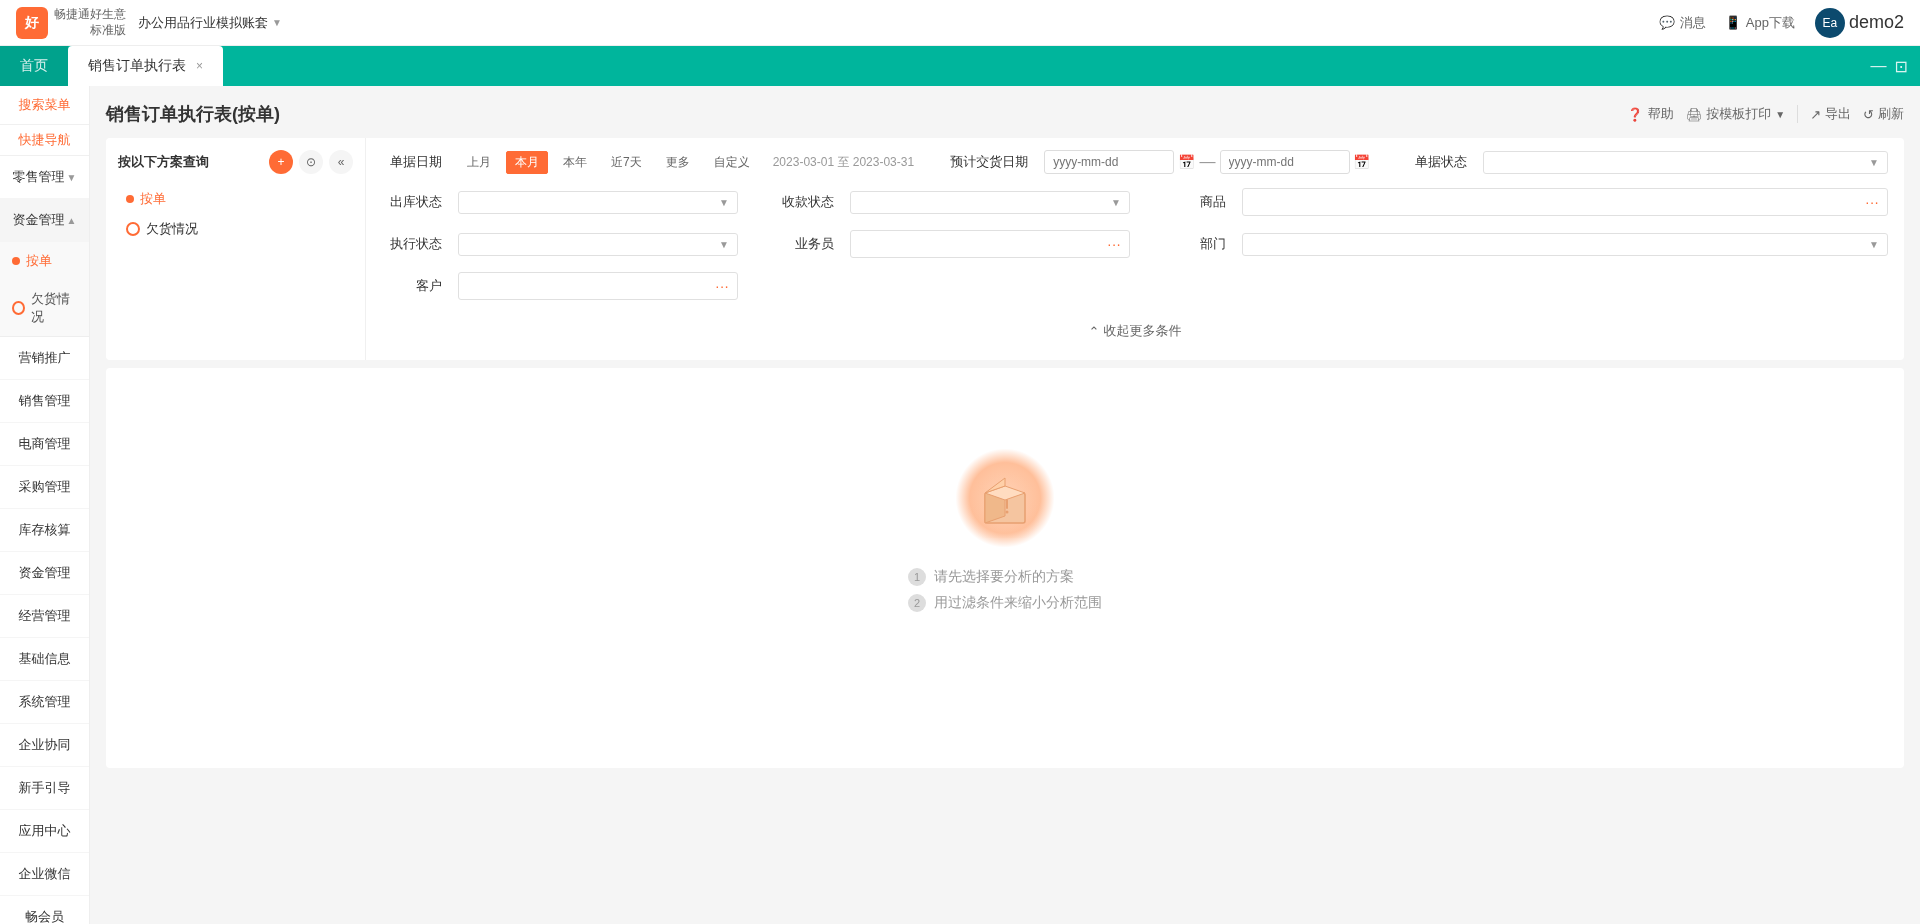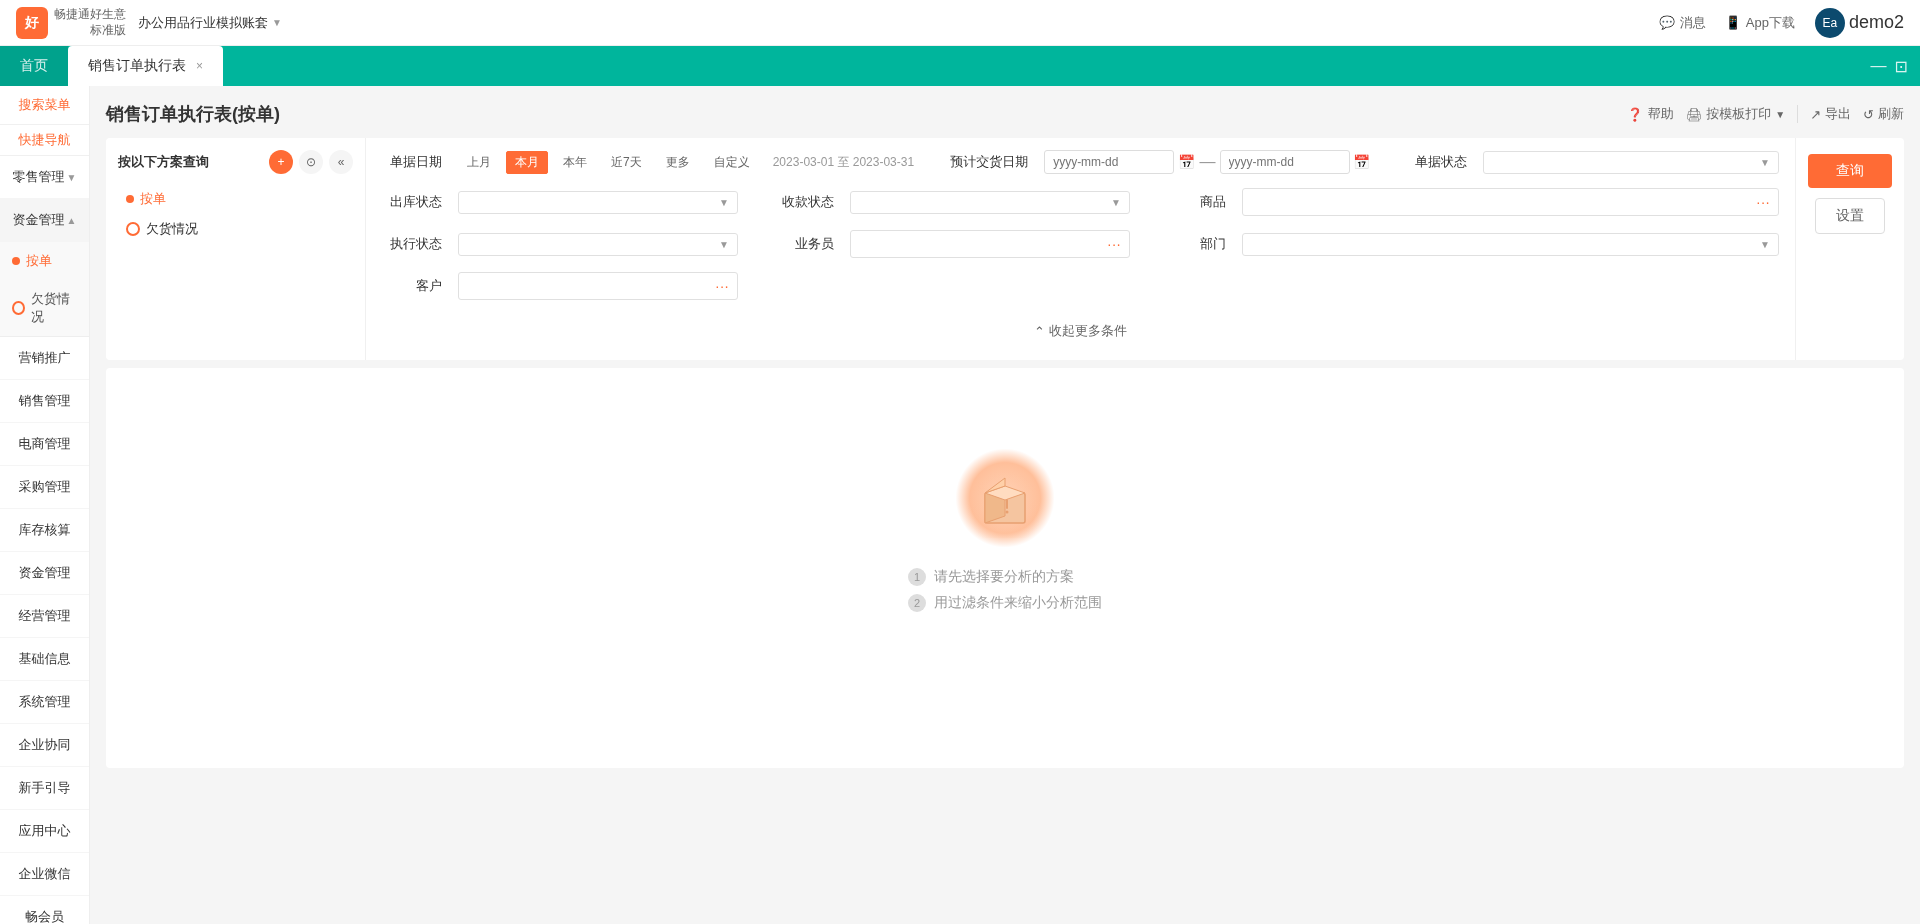--- a/index.html
+++ b/index.html
@@ -499,24 +499,20 @@
           </div>
         </div>
 
         <div class="collapse-row">
           <span>⌃</span>
           <span>收起更多条件</span>
         </div>
 
       </div>
 
-      <div style="display:flex;flex-direction:column;gap:6px;padding:16px 12px;align-items:center;justify-content:flex-start;border-left:1px solid #f0f0f0;">
-        <button class="query-btn">查询</button>
-        <button class="setting-btn">设置</button>
-      </div>
 
     </div>
 
     <div class="data-area">
       <div class="empty-state">
         <div class="empty-illustration">
 
           <svg width="80" height="80" viewBox="0 0 80 80">
             <defs>
               <radialGradient id="bgGrad" cx="50%" cy="50%" r="50%">

